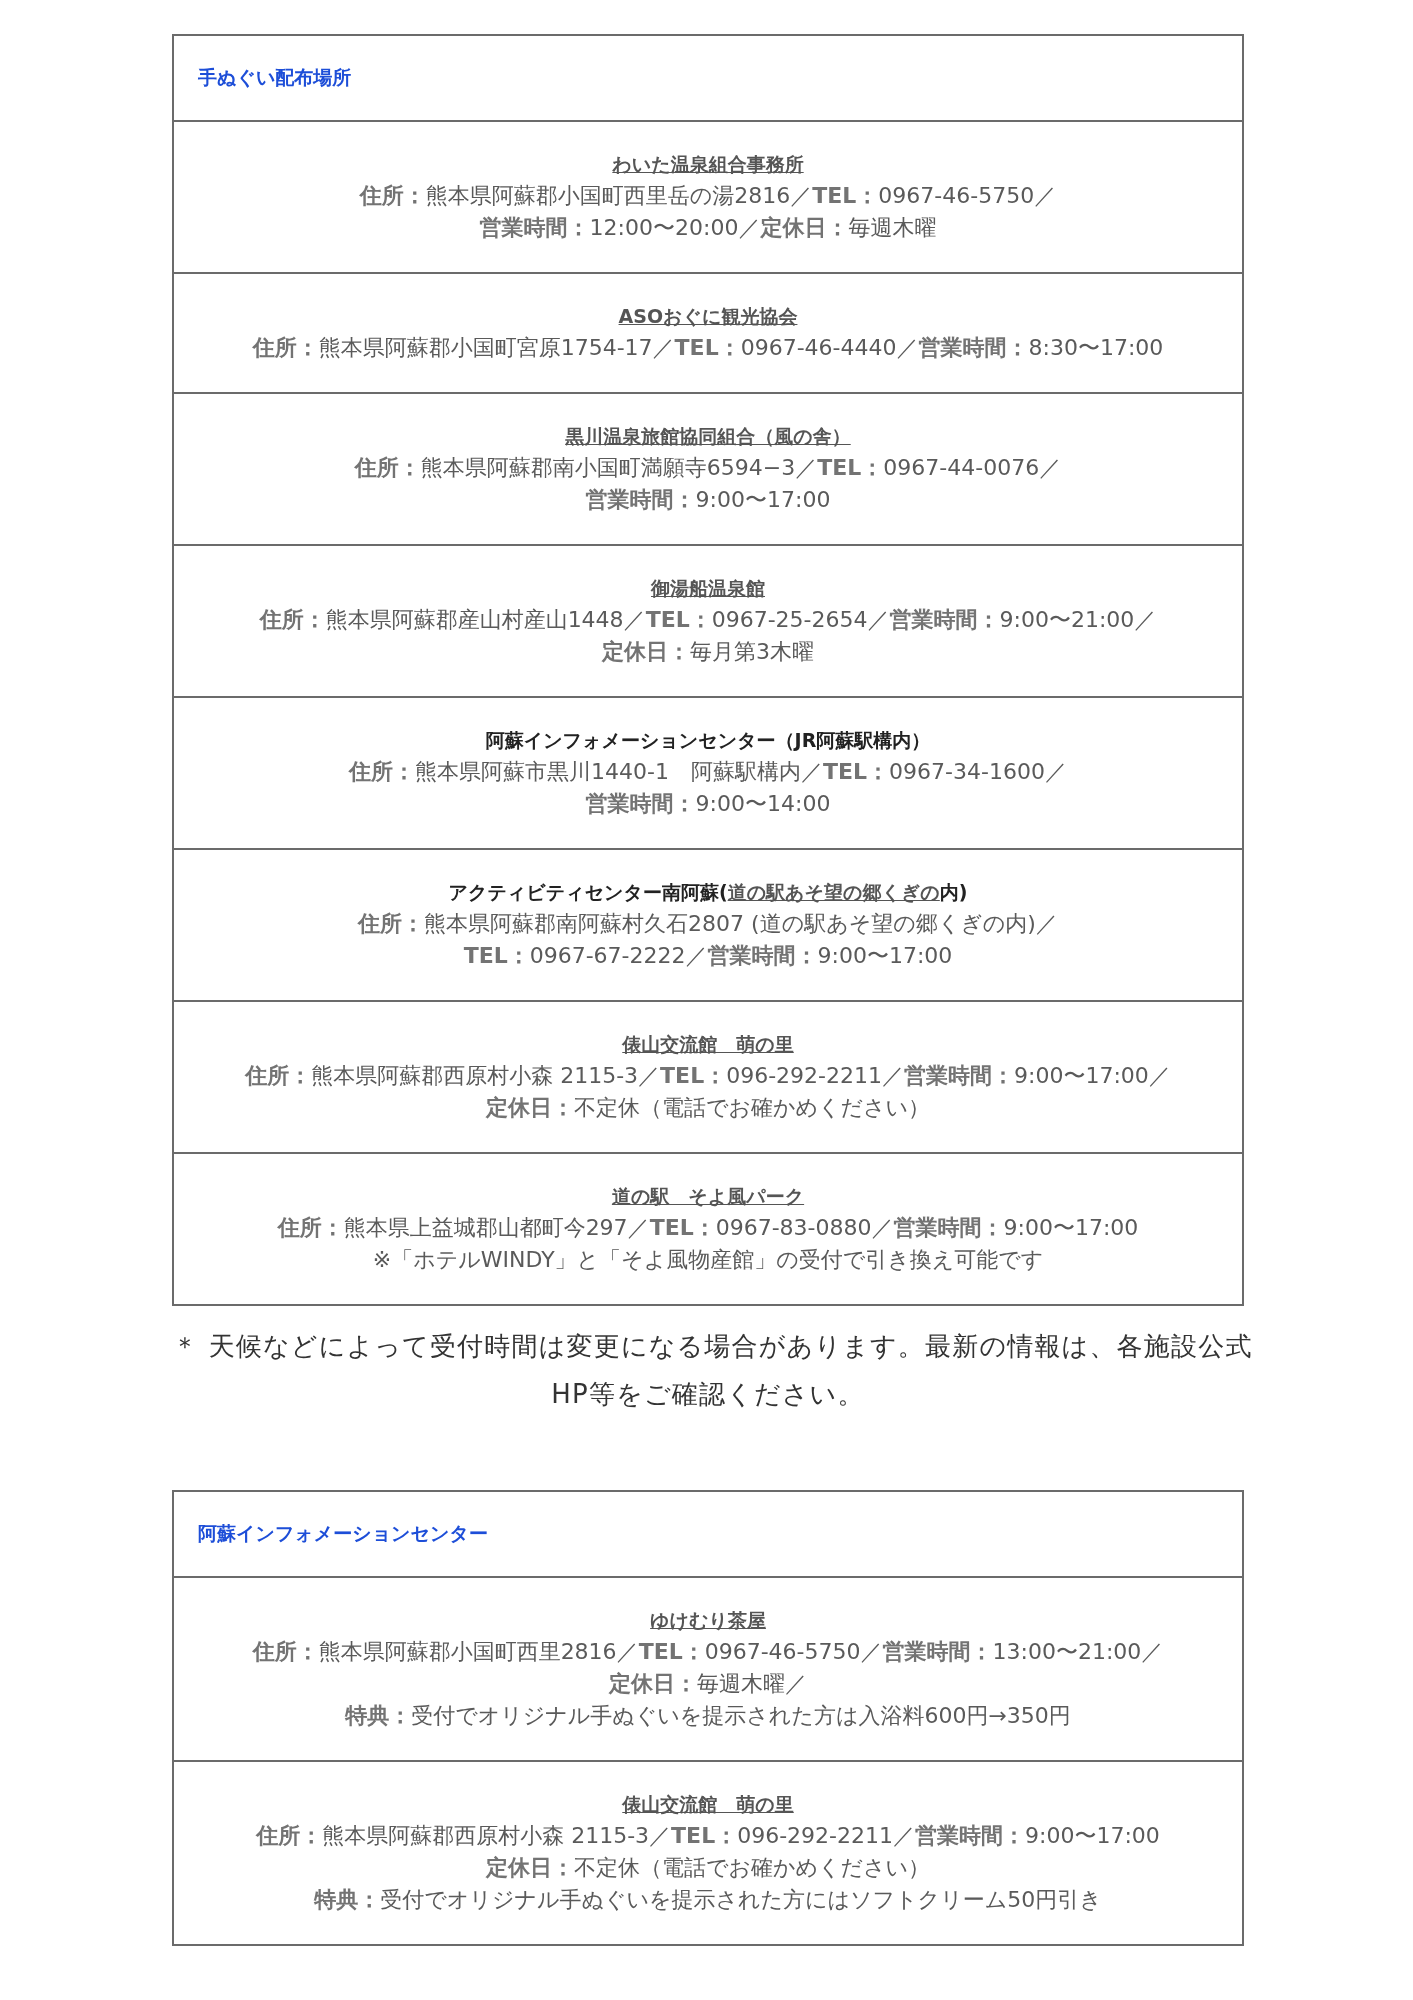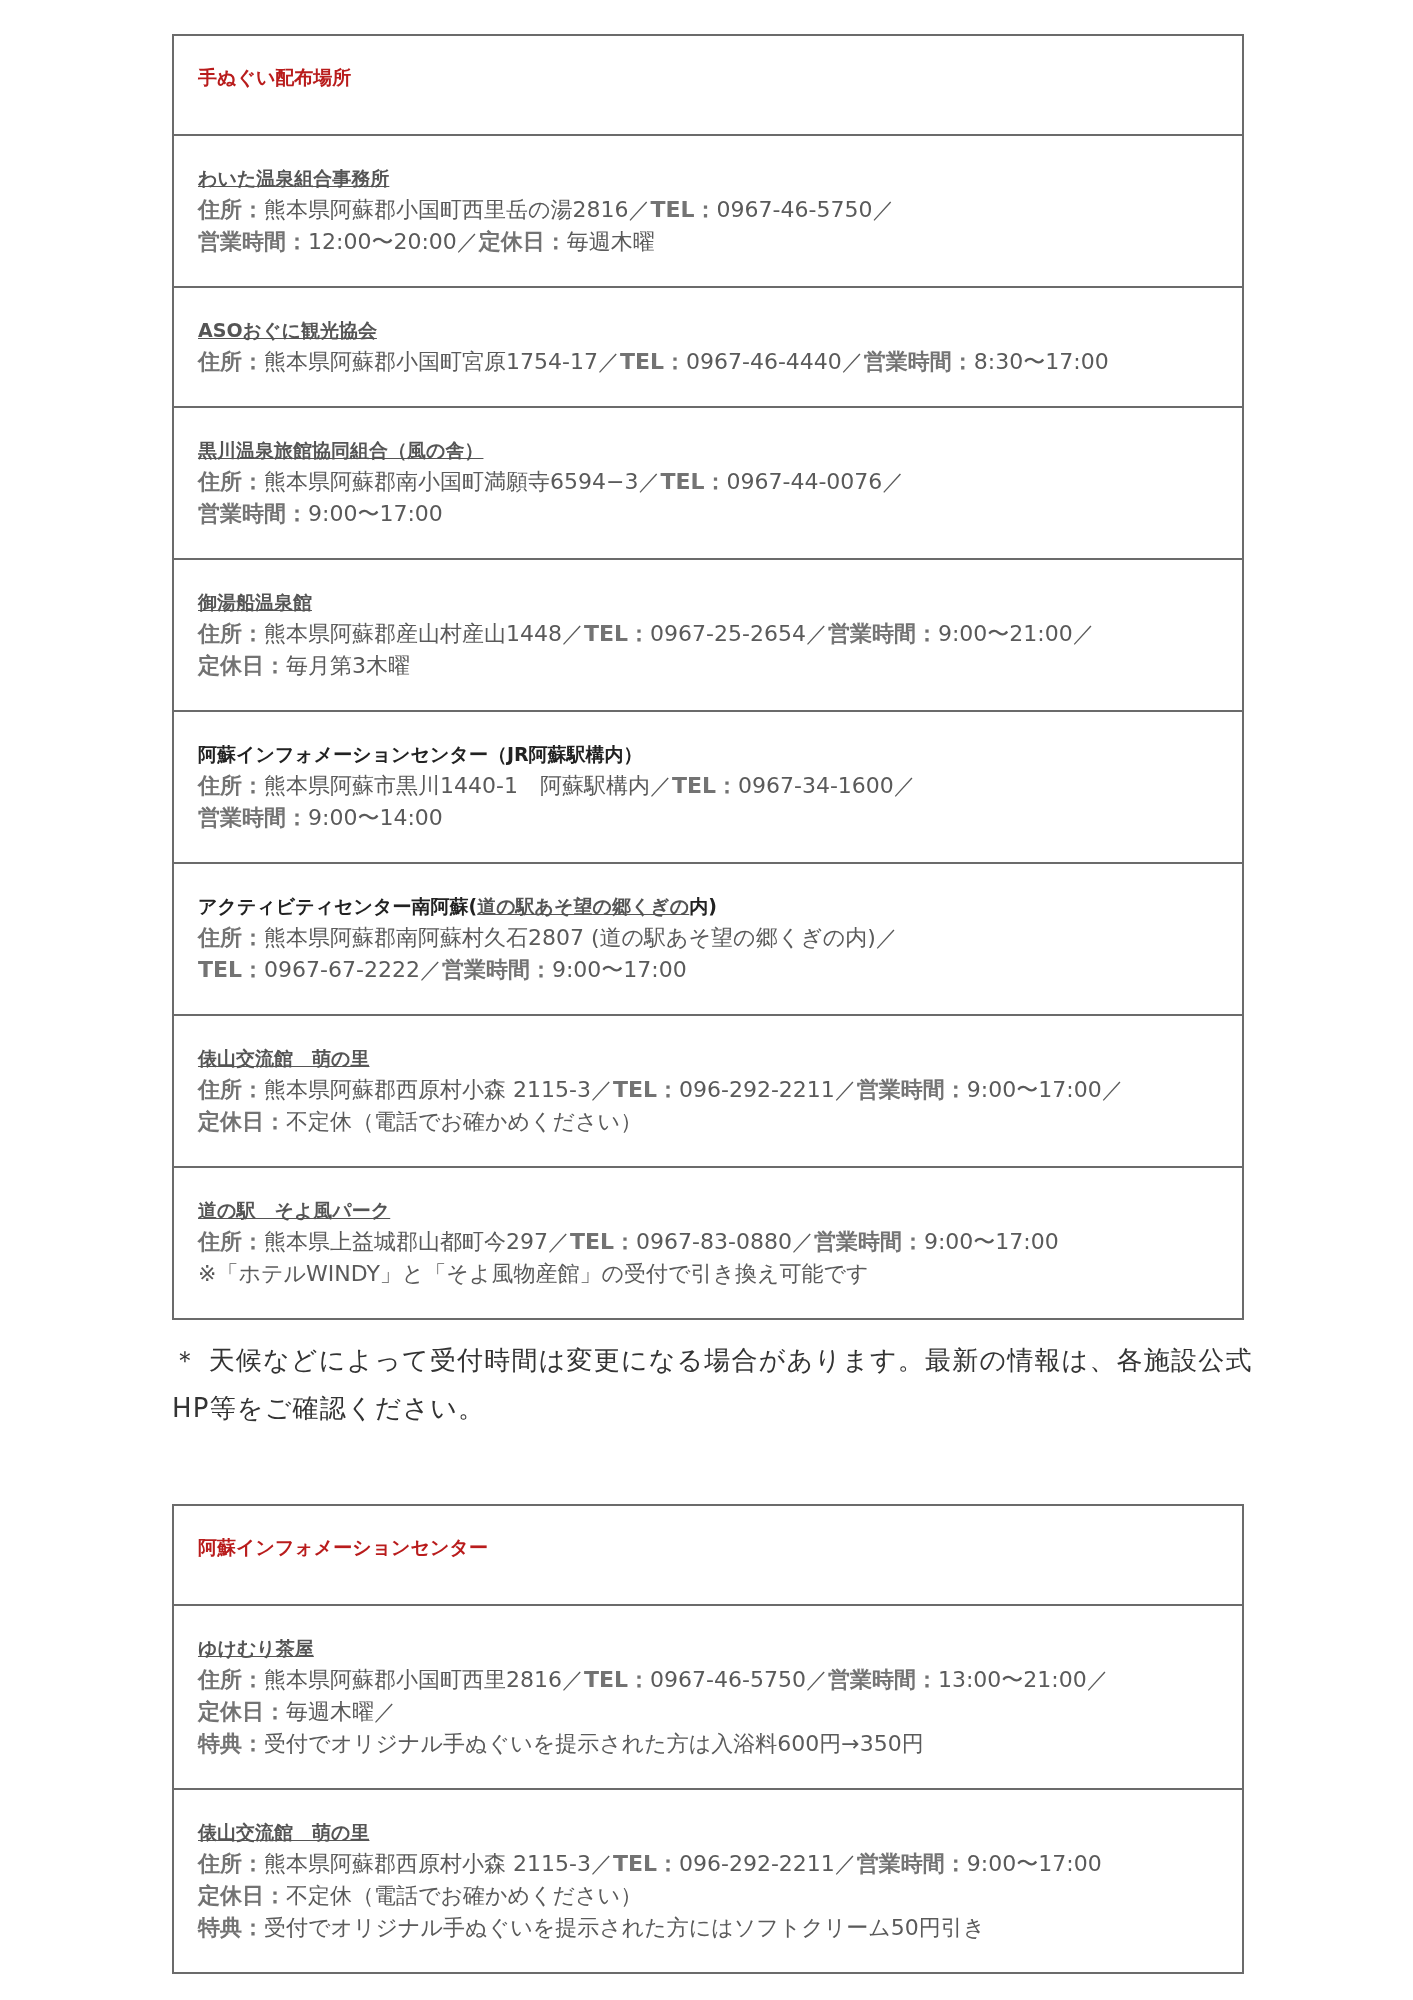--- a/index.html
+++ b/index.html
@@ -13,27 +13,27 @@
     width: 1072px; border-collapse: collapse; table-layout: fixed;
   }
   table.info td {
     border: 2px solid #6b6b6b;
     padding: 26px 24px 28px 24px;
     vertical-align: top;
     font-size: 22px; line-height: 32px;
     color: #5a5a5a;
   }
   table.info td.head {
-    font-size: 19px; font-weight: bold; color: #b91c1c;
-    padding-top: 25px; padding-bottom: 41px;
+    font-size: 19px; font-weight: bold; color: #1d4ed8;
+    padding-top: 25px; padding-bottom: 27px;
   }
   .name { font-size: 19px; font-weight: bold; line-height: 32px; }
   .name a, a.lnk { color: #555555; text-decoration: underline; }
   .name .plain { color: #222222; }
-  .line { display: block; white-space: nowrap; }
+  .line { display: block; white-space: nowrap; text-align: center; }
   .lbl { font-weight: bold; color: #737373; }
   .note {
     margin: 16px 0 0 0; font-size: 26px; line-height: 48px;
     color: #333333; letter-spacing: 1.2px;
   }
   .gap { height: 72px; }
 </style>
 </head>
 <body>
 

